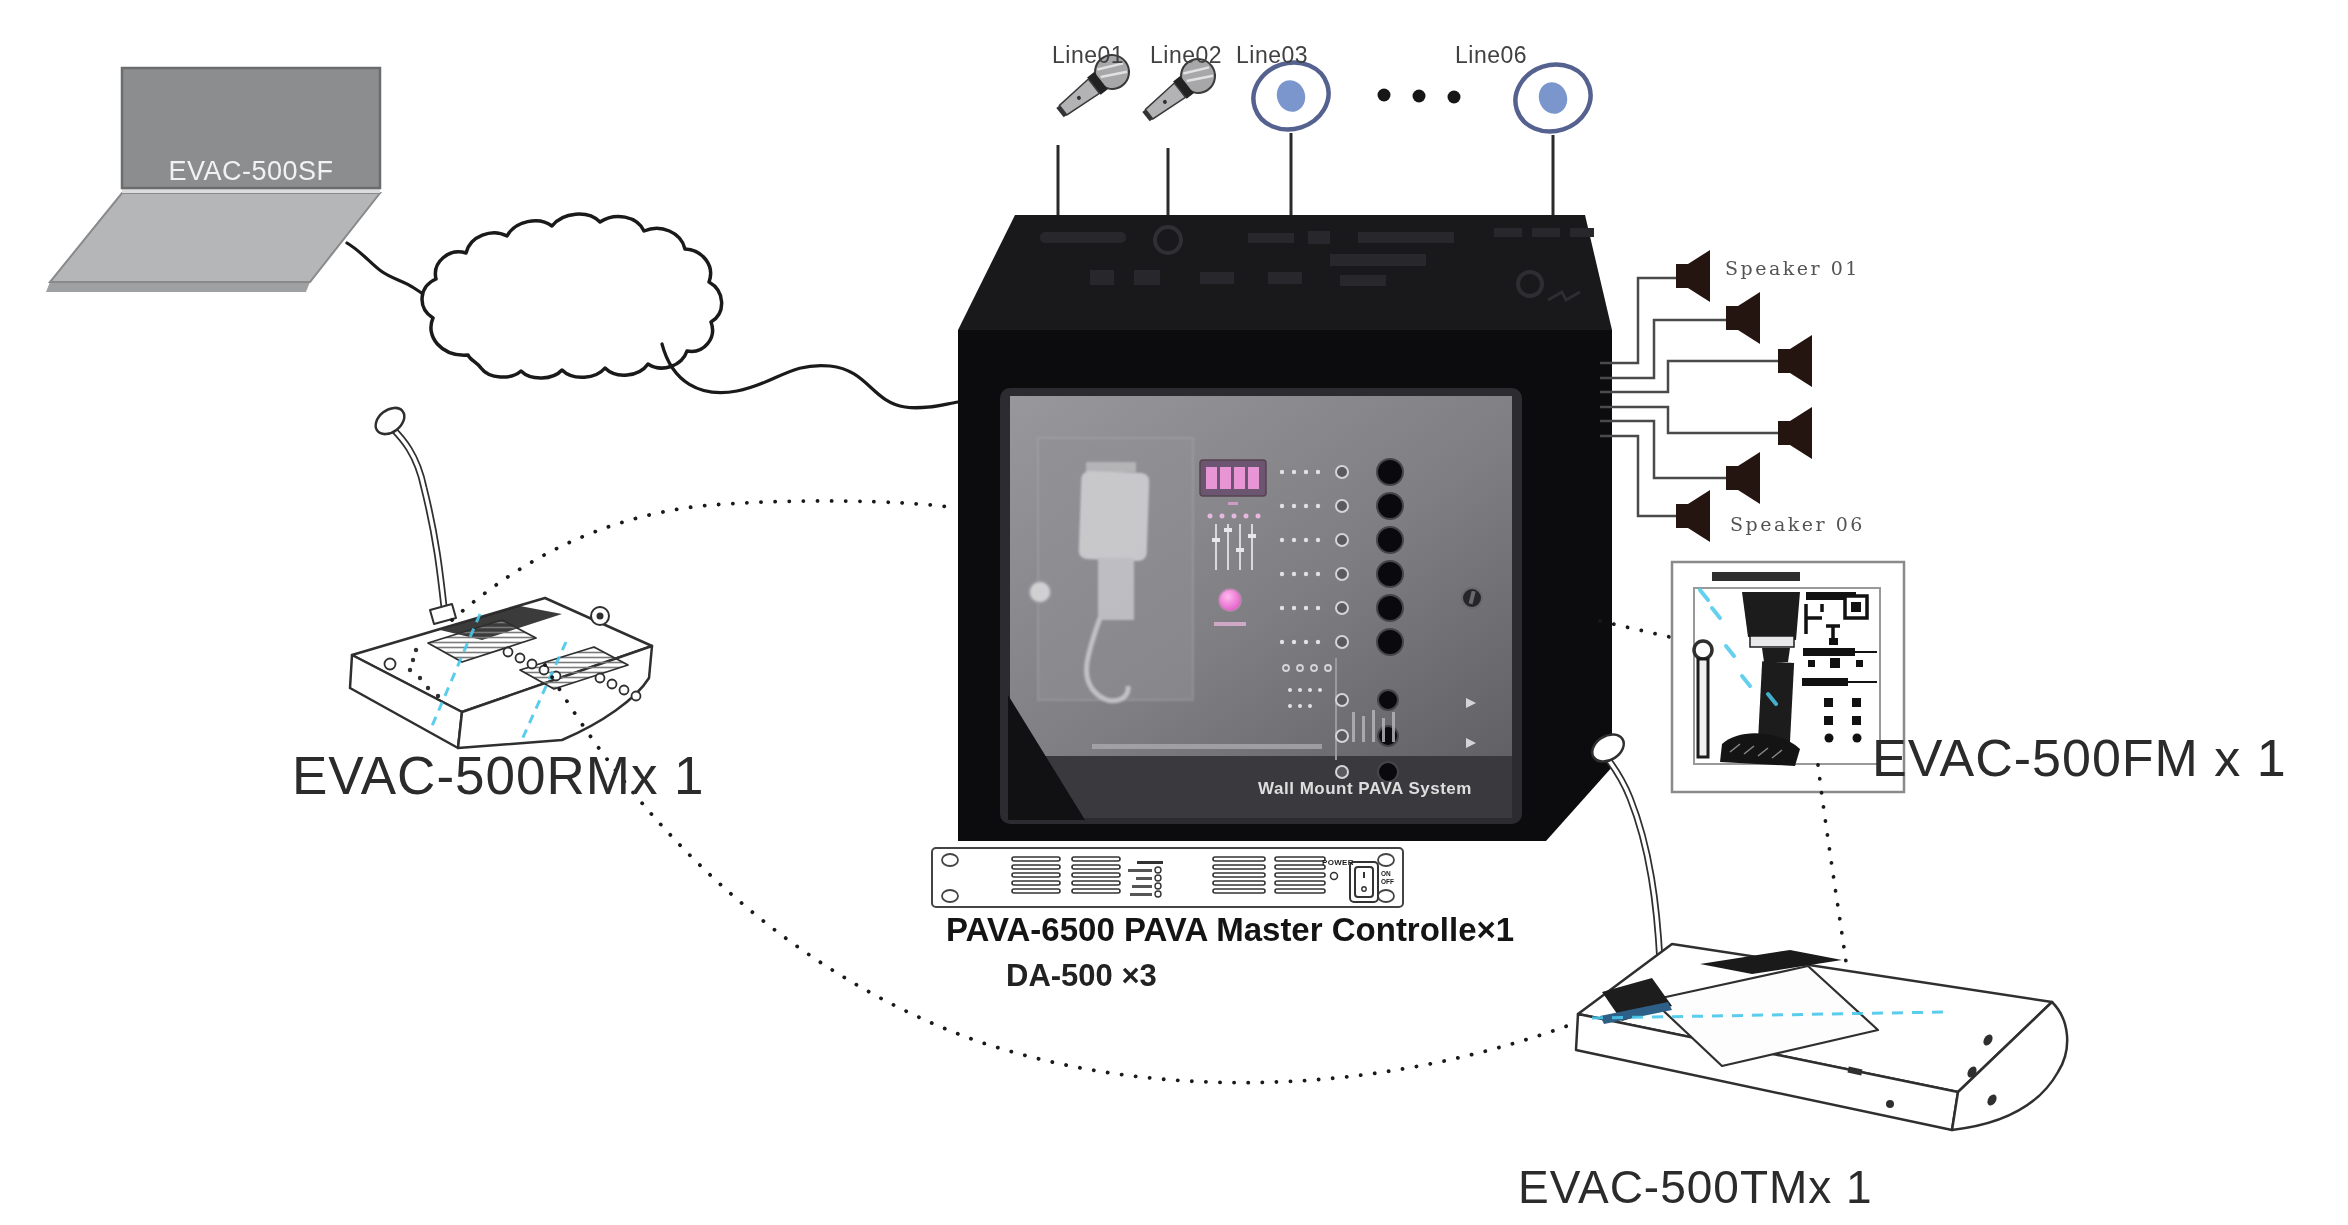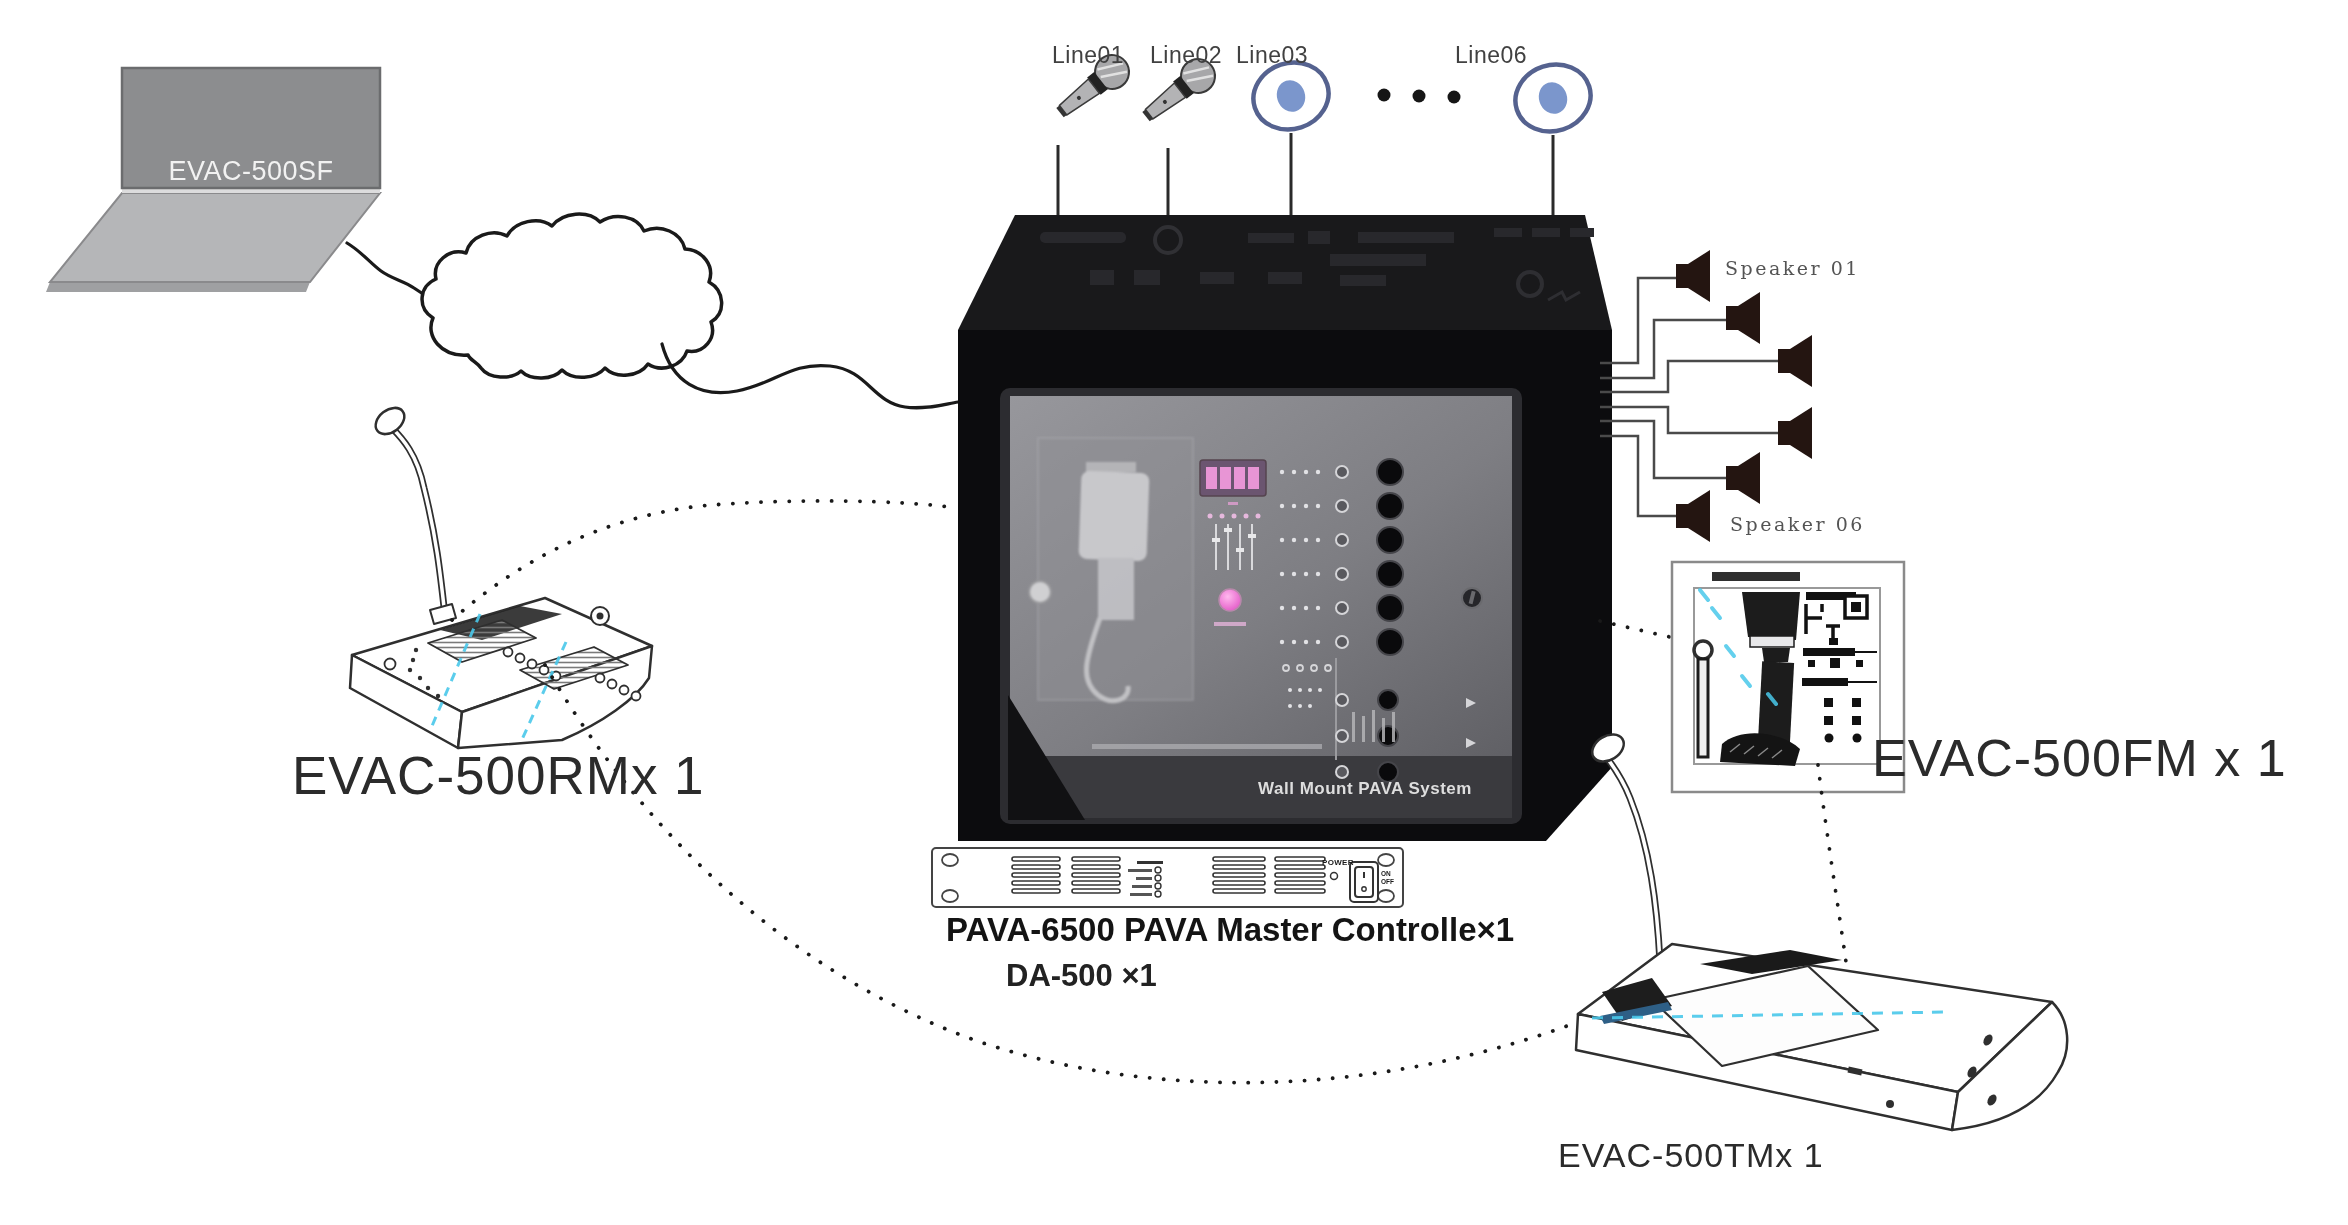--- a/index.html
+++ b/index.html
@@ -436,22 +436,22 @@
 <div class="lbl lbl-line" style="left:1236px;top:6px;">Line03</div>
 <div class="lbl lbl-line" style="left:1455px;top:6px;">Line06</div>
 
 <div class="lbl lbl-serif" style="left:1725px;top:257px;">Speaker 01</div>
 <div class="lbl lbl-serif" style="left:1730px;top:513px;">Speaker 06</div>
 
 <div class="lbl lbl-door" style="left:1200px;top:779px;">Wall Mount PAVA System</div>
 
 <div class="lbl lbl-big" style="left:292px;top:745px;">EVAC-500RMx 1</div>
 <div class="lbl lbl-big" style="left:1872px;top:728px;font-size:52px;">EVAC-500FM x 1</div>
-<div class="lbl lbl-big" style="left:1518px;top:1136px;font-size:34px;margin-left:40px;">EVAC-500TMx 1</div>
+<div class="lbl lbl-big" style="left:1518px;top:1160px;font-size:46px;">EVAC-500TMx 1</div>
 
 <div class="lbl lbl-rack1" style="left:946px;top:911px;">PAVA-6500 PAVA Master Controlle×1</div>
-<div class="lbl lbl-rack2" style="left:1006px;top:958px;">DA-500 ×1</div>
+<div class="lbl lbl-rack2" style="left:1006px;top:958px;">DA-500 ×3</div>
 
 <div class="lbl lbl-power" style="left:1322px;top:858px;">POWER</div>
 <div class="lbl lbl-onoff" style="left:1381px;top:870px;">ON</div>
 <div class="lbl lbl-onoff" style="left:1381px;top:878px;">OFF</div>
 
 </div>
 
 </body></html>

